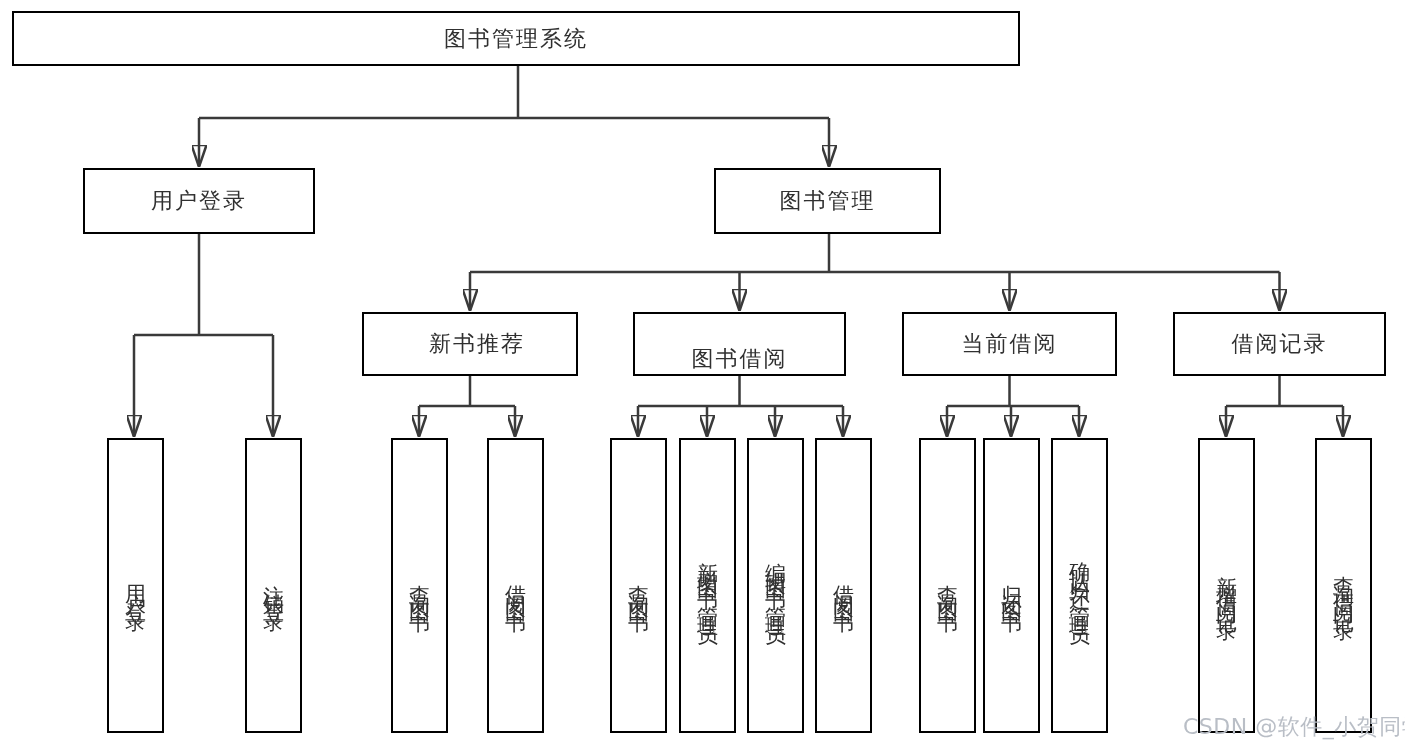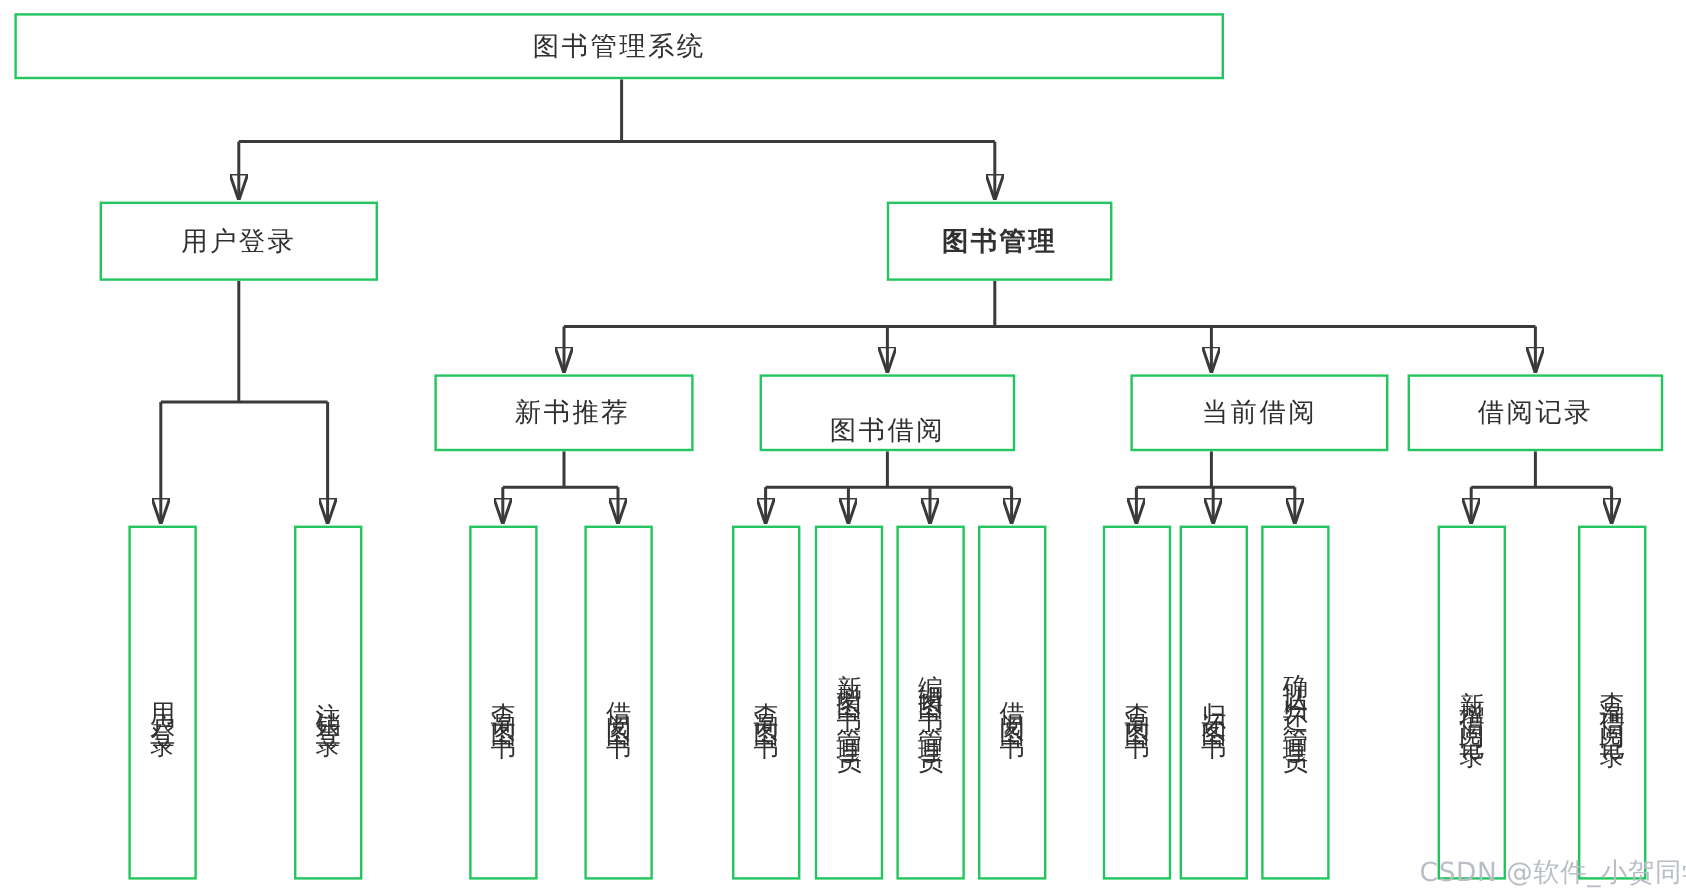--- a/index.html
+++ b/index.html
@@ -22,21 +22,21 @@
   }
   .connectors path, .connectors line {
     stroke: #3a3a3a;
     stroke-width: 2.5;
     fill: none;
   }
   .node {
     position: absolute;
     box-sizing: border-box;
     background: #ffffff;
-    border: 2px solid #22c55e;
+    border: 2px solid #000000;
     display: flex;
     align-items: center;
     justify-content: center;
     z-index: 2;
   }
   .h-label {
     font-size: 22px;
     color: #303030;
     letter-spacing: 2px;
     white-space: nowrap;
@@ -47,25 +47,25 @@
     font-size: 21px;
     color: #303030;
     letter-spacing: 9px;
     line-height: 1;
     white-space: nowrap;
   }
   
   .n-root   { left: 12px;   top: 11px;  width: 1008px; height: 55px; }
   
   .n-login  { left: 83px;   top: 168px; width: 232px;  height: 66px; }
-  .n-mgmt   { left: 739px;  top: 168px; width: 188px;  height: 66px; font-weight: bold; }
+  .n-mgmt   { left: 714px;  top: 168px; width: 227px;  height: 66px; }
   
   .n-rec    { left: 362px;  top: 312px; width: 216px;  height: 64px; padding-left: 14px; }
   .n-borrow { left: 633px;  top: 312px; width: 213px;  height: 64px; align-items: flex-end; }
-  .n-cur    { left: 902px;  top: 312px; width: 215px;  height: 64px; margin-left: 40px; }
+  .n-cur    { left: 902px;  top: 312px; width: 215px;  height: 64px; }
   .n-rec2   { left: 1173px; top: 312px; width: 213px;  height: 64px; }
   
   .leaf { top: 438px; width: 57px; height: 295px; }
   .l-1  { left: 106.5px; }
   .l-2  { left: 244.5px; }
   .l-3  { left: 390.5px; }
   .l-4  { left: 486.5px; }
   .l-5  { left: 609.5px; }
   .l-6  { left: 678.5px; }
   .l-7  { left: 746.5px; }

